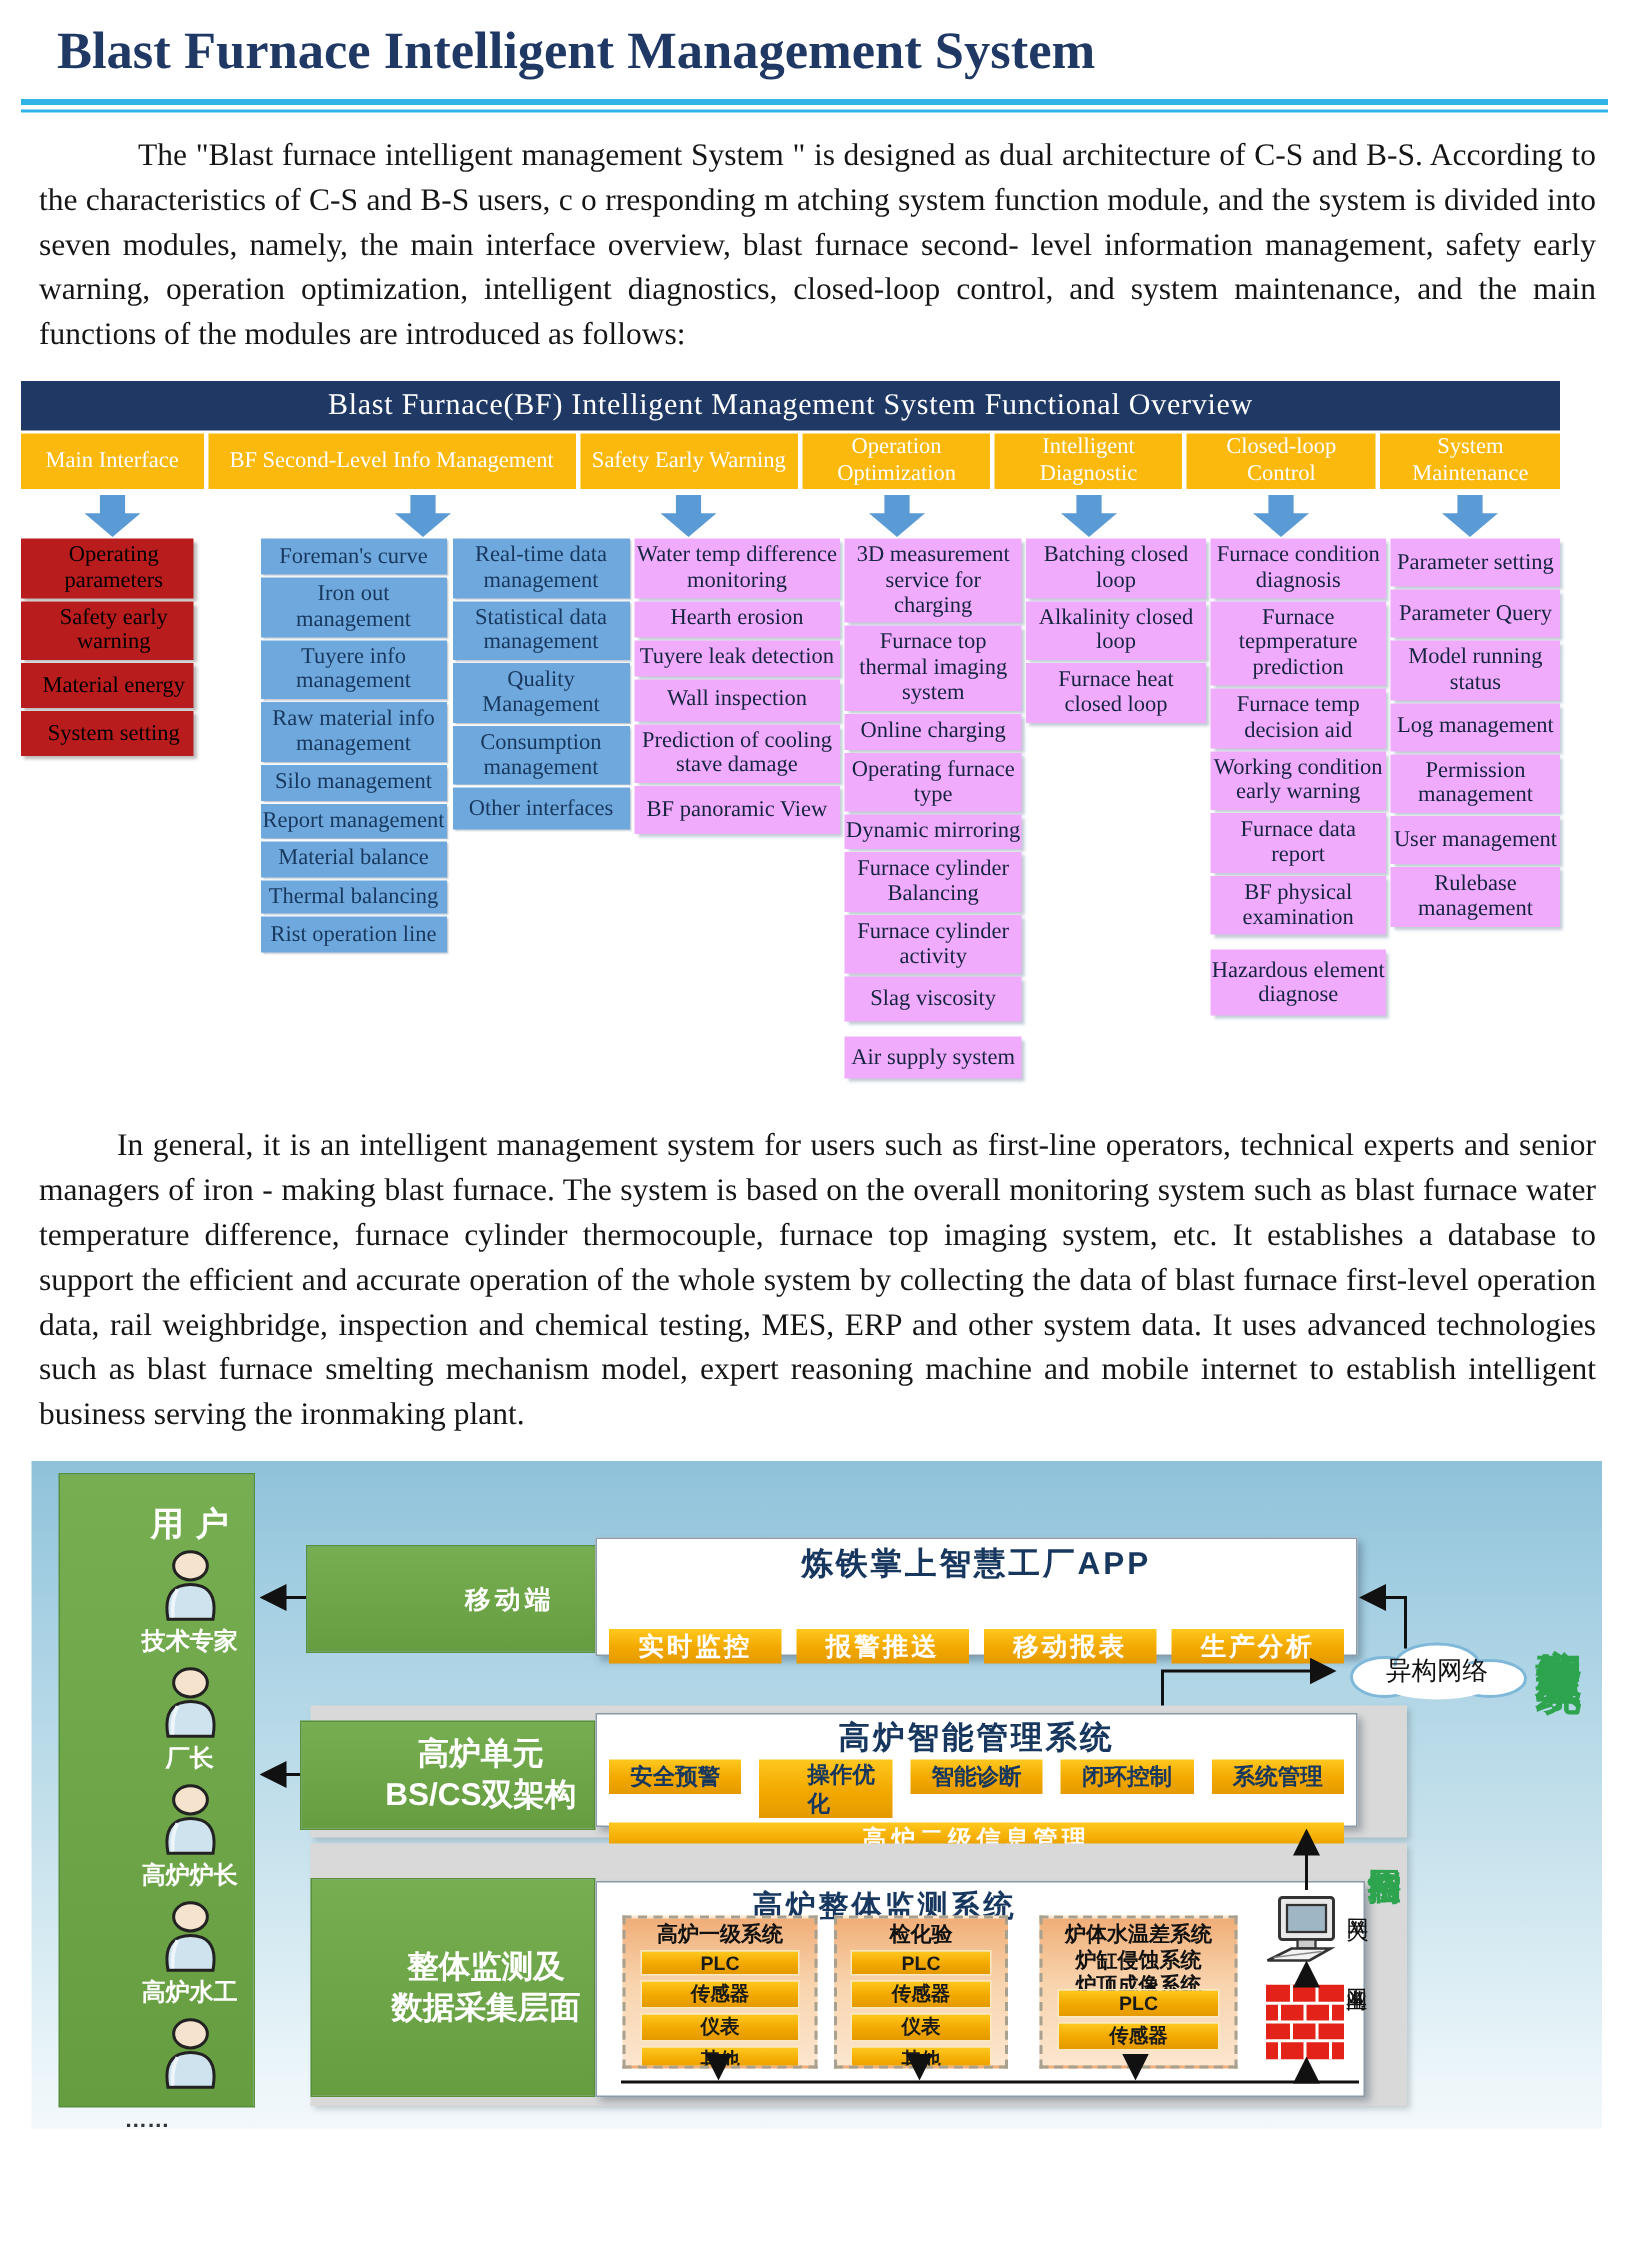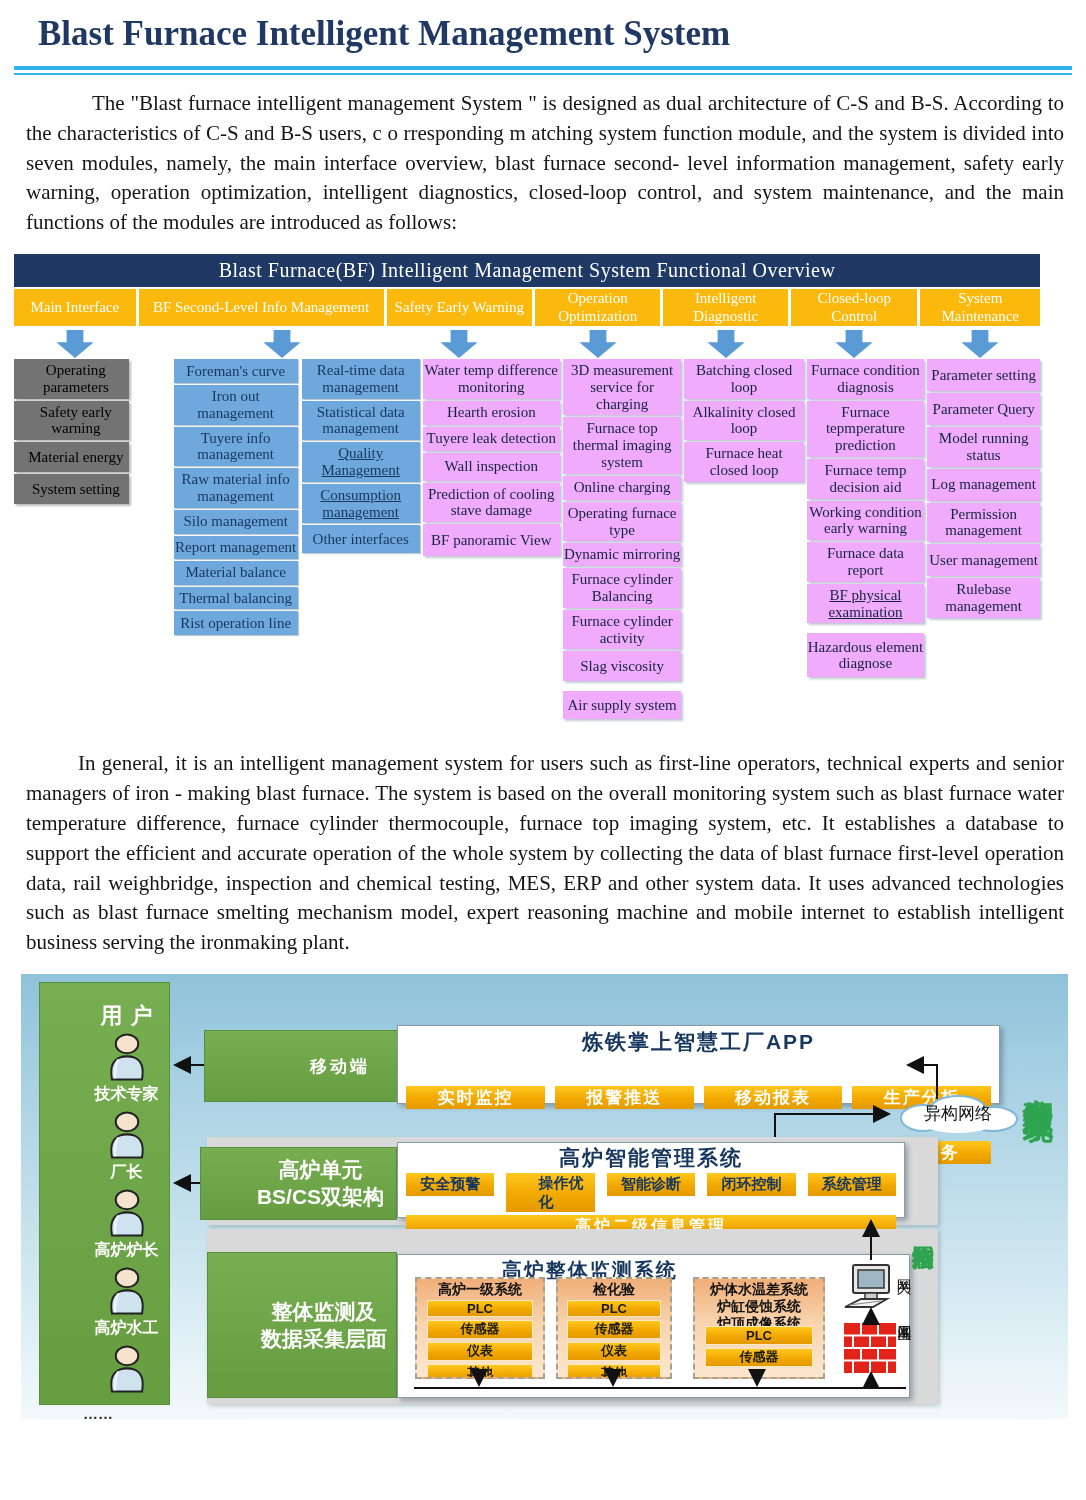--- a/index.html
+++ b/index.html
@@ -22,25 +22,25 @@
   .hd{background:#FBB90D;color:#fff;font-size:15px;line-height:1.15;text-align:center;
       display:flex;align-items:center;justify-content:center;min-height:37px;padding:1px 2px;box-sizing:border-box;}
   .arrow-slot{display:flex;align-items:flex-start;justify-content:center;height:31px;padding-top:2px;box-sizing:border-box;}
   .cols{display:flex;gap:3px;align-items:flex-start;}
   .col{display:flex;flex-direction:column;}
   .sub2{display:flex;gap:4px;align-items:flex-start;}
   .sub2 .sa{width:124px;display:flex;flex-direction:column;}
   .sub2 .sb{width:118px;display:flex;flex-direction:column;}
   .cell{margin-bottom:2px;display:flex;align-items:center;justify-content:center;
         text-align:center;font-size:15px;line-height:1.12;padding:3px 1px;box-sizing:border-box;min-height:22px;}
-  .cell.g{background:#737373;color:#000;box-shadow:2px 2px 2px rgba(60,60,60,.35);padding-left:10px;}
+  .cell.g{background:#b91c1c;color:#000;box-shadow:2px 2px 2px rgba(60,60,60,.35);padding-left:10px;}
   .cell.b{background:#6FA8DC;color:#17375E;box-shadow:1px 1px 1px rgba(60,80,110,.3);}
   .cell.l{background:#f0abfc;color:#15243E;box-shadow:2px 2px 2px rgba(100,125,150,.4);}
   .h24{min-height:24px;} .h28{min-height:28px;} .h30{min-height:30px;}
-  .h32{min-height:32px;} .h38{min-height:38px;text-decoration:underline;} .h44{min-height:44px;}
+  .h32{min-height:32px;} .h38{min-height:38px;} .h44{min-height:44px;}
   .gap{margin-top:8px;}
   
   .diagram{position:relative;margin:16px 0 0 21px;width:1047px;height:445px;
      background:linear-gradient(180deg,#8FC2DA 0%,#A6D0E3 22%,#C2DFEB 52%,#DCEEF4 78%,#EDF6FA 93%,#F2F8FB 100%);
      font-family:"Liberation Sans",sans-serif;}
   .abs{position:absolute;box-sizing:border-box;}
   .greenbox{background:linear-gradient(180deg,#78AE52,#669D41);border:1px solid #57903a;
             color:#fff;display:flex;flex-direction:column;align-items:center;justify-content:center;
             font-weight:bold;text-align:center;padding-left:44px;}
   .whitebox{background:#fff;border:1px solid #8a9aa8;box-shadow:3px 3px 5px rgba(40,60,80,.35);}
@@ -225,21 +225,21 @@
     <div class="role">高炉水工</div>
     <svg class="person" viewBox="0 0 40 40">
         <ellipse cx="20" cy="9.5" rx="9" ry="7.5" fill="#F6E3CE" stroke="#222" stroke-width="1.6"></ellipse>
         <path d="M8 38 q-2.5 -14 6 -17.5 q6 -2 12 0 q8.5 3.5 6 17.5 z" fill="#CFE3EF" stroke="#222" stroke-width="1.6"></path>
         <path d="M13 22 q-3 6 -2.5 15" stroke="#eef6fb" stroke-width="2" fill="none"></path>
       </svg>
   </div>
   <div class="abs" style="left:62px;top:431px;font-size:15px;font-weight:bold;color:#333;">……</div>
 
   <div class="abs greenbox" style="left:183px;top:56px;width:228px;height:72px;font-size:17px;letter-spacing:3px;">移动端</div>
-  <div class="abs whitebox" style="left:376px;top:51px;width:603px;height:79px;padding:2px 8px;">
+  <div class="abs whitebox" style="left:376px;top:51px;width:508px;height:79px;padding:2px 8px;">
     <div class="boxtitle" style="font-size:21px;letter-spacing:2px;">炼铁掌上智慧工厂APP</div>
     <div style="display:grid;grid-template-columns:repeat(4,1fr);gap:4px 10px;margin-top:2px;">
       <div class="amber wtxt" style="height:23px;font-size:17px;letter-spacing:2px;">实时监控</div>
       <div class="amber wtxt" style="height:23px;font-size:17px;letter-spacing:2px;">报警推送</div>
       <div class="amber wtxt" style="height:23px;font-size:17px;letter-spacing:2px;">移动报表</div>
       <div class="amber wtxt" style="height:23px;font-size:17px;letter-spacing:2px;">生产分析</div>
       <div class="amber wtxt" style="height:23px;font-size:17px;letter-spacing:2px;">生产对标</div>
       <div class="amber wtxt" style="height:23px;font-size:17px;letter-spacing:2px;">专业工具</div>
       <div class="amber wtxt" style="height:23px;font-size:17px;letter-spacing:2px;">行业资讯</div>
       <div class="amber wtxt" style="height:23px;font-size:17px;letter-spacing:2px;">专家服务</div>

